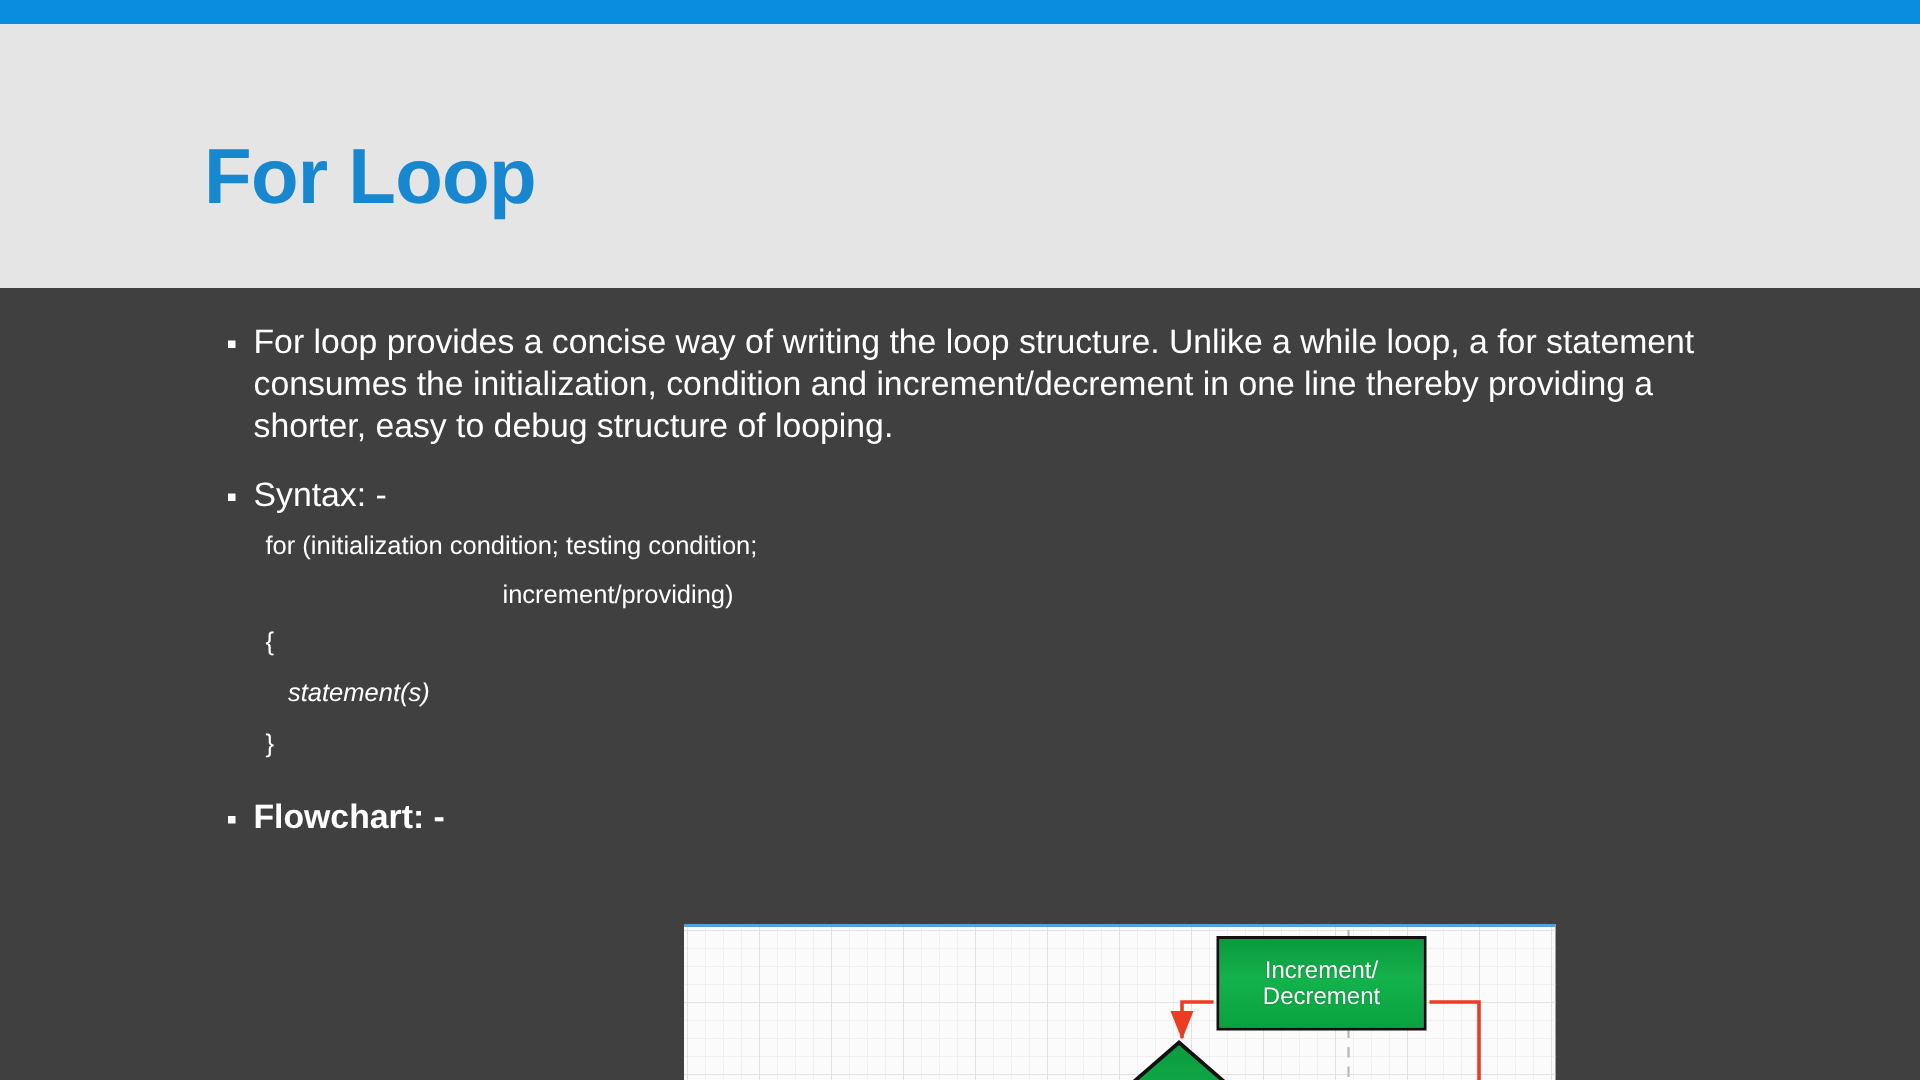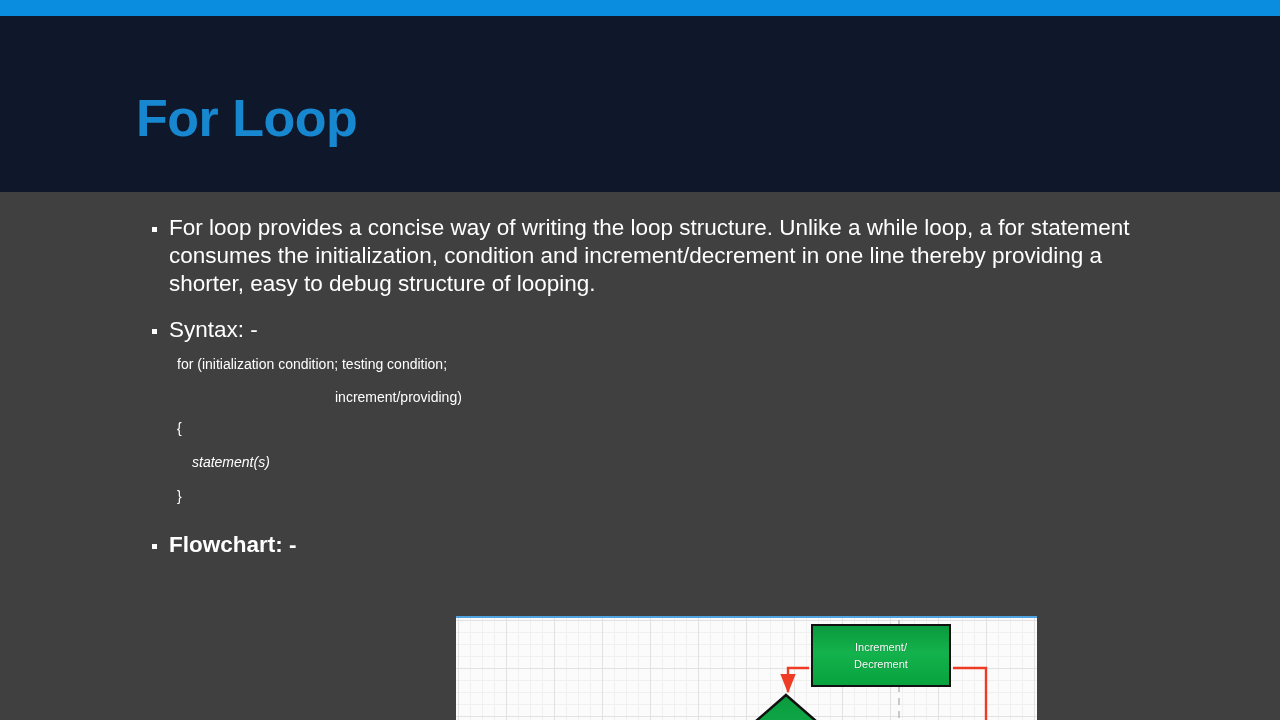--- a/index.html
+++ b/index.html
@@ -29,21 +29,21 @@
     height: 16px;
     background: #0b8ddf;
   }
   
   .title-band {
     position: absolute;
     left: 0;
     top: 16px;
     width: 1280px;
     height: 176px;
-    background: #0f172a;
+    background: #e5e5e5;
   }
   .slide-title {
     position: absolute;
     left: 136px;
     top: 74px;
     font-size: 52px;
     font-weight: bold;
     color: #1787d0;
     letter-spacing: -0.5px;
     line-height: 1.1;
@@ -76,21 +76,21 @@
     font-size: 22.5px;
     line-height: 28px;
     color: #ffffff;
     white-space: pre-line;
   }
   #para1 { left: 152px; top: 22px; width: 1010px; }
   #para2 { left: 152px; top: 124px; width: 620px; }
   .syntax-line {
     position: absolute;
     color: #ffffff;
-    font-size: 14px;
+    font-size: 17px;
     line-height: 28px;
     white-space: nowrap;
   }
   #syn-for   { left: 177px; top: 158px; }
   #syn-incr  { left: 335px; top: 191px; }
   #syn-open  { left: 177px; top: 222px; }
   #syn-stmt  { left: 192px; top: 256px; font-style: italic; }
   #syn-close { left: 177px; top: 290px; }
   #para3 { left: 152px; top: 339px; width: 400px; font-weight: bold; }
 
@@ -140,21 +140,21 @@
     display: flex;
     align-items: center;
     justify-content: center;
     text-align: center;
     font-size: 15px;
     line-height: 17px;
     font-family: "Liberation Sans", sans-serif;
     white-space: pre-line;
     text-shadow: 0 0 1px rgba(0,0,0,0.35);
   }
-  #node-incdec    { left: 355px; top: 6px;   width: 140px; height: 63px; font-size: 11px; }
+  #node-incdec    { left: 355px; top: 6px;   width: 140px; height: 63px; font-size: 16px; }
 
   .node-diamond {
     position: absolute;
     width: 136px;
     height: 118px;
     left: 262px;
     top: 77px;
   }
   .node-diamond .dia-label {
     position: absolute;

